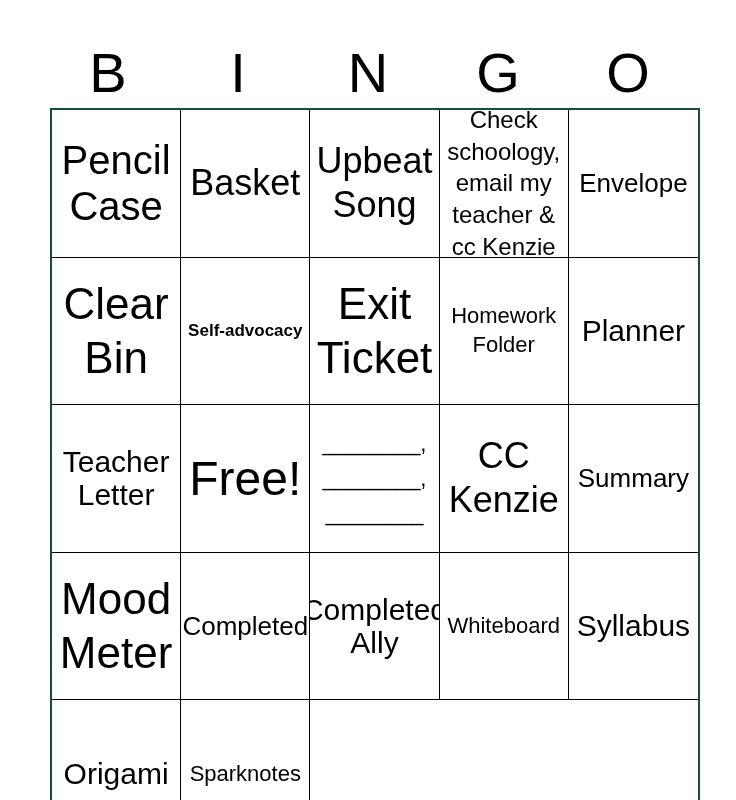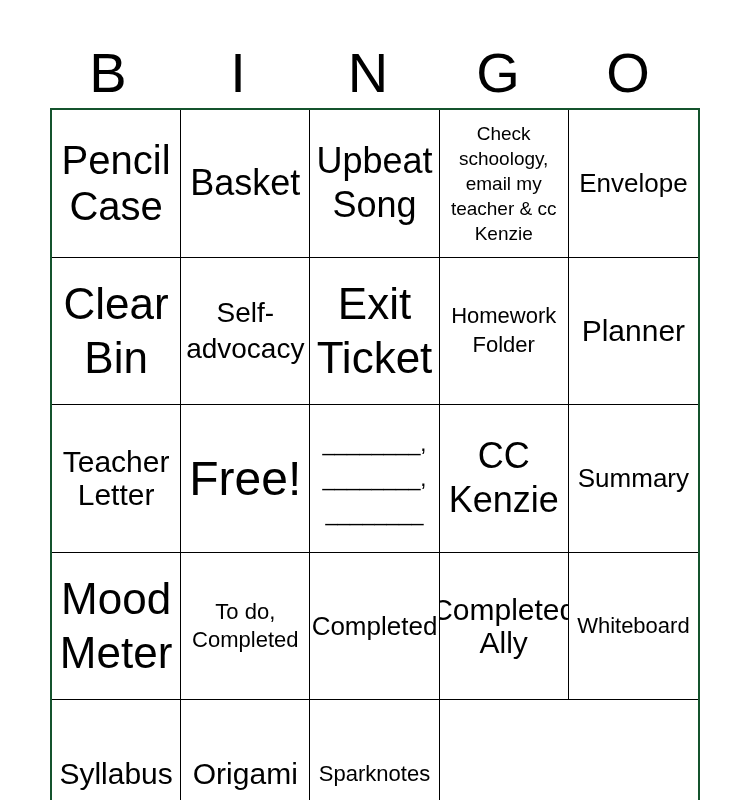--- a/index.html
+++ b/index.html
@@ -13,23 +13,23 @@
     .cell { border-right: 1px solid #000; border-bottom: 1px solid #000;
             display: flex; align-items: center; justify-content: center; text-align: center;
             overflow: hidden; line-height: 1.12; padding: 0 2px; }
     .cell:nth-child(5n) { border-right: none; text-align: right; }
     .cell:nth-child(n+21) { border-bottom: none; }
     .s-xl { font-size: 44px; line-height: 1.22; }
     .s-l  { font-size: 40px; line-height: 1.15; }
     .s-m  { font-size: 36px; line-height: 1.24; }
     .s-sm { font-size: 30px; }
     .s-s  { font-size: 26px; line-height: 1.25; }
-    .s-xs { font-size: 28px; line-height: 1.3; }
+    .s-xs { font-size: 17px; line-height: 1.3; font-weight: bold; }
     .s-t  { font-size: 22px; line-height: 1.3; }
-    .s-tiny { font-size: 19px; line-height: 1.32; }
+    .s-tiny { font-size: 24px; line-height: 1.32; }
     .blank { font-size: 22px; line-height: 1.6; white-space: pre; }
     .free { font-size: 48px; }
   </style>
 </head>
 <body>
 
 <div class="header">
   <span>B</span>
   <span>I</span>
   <span>N</span>
@@ -49,20 +49,19 @@
   <div class="cell s-t">Homework Folder</div>
   <div class="cell s-sm">Planner</div>
   <div class="cell s-sm">Teacher Letter</div>
   <div class="cell free">Free!</div>
   <div class="cell blank">________,
 ________,
 ________</div>
   <div class="cell s-m">CC Kenzie</div>
   <div class="cell s-s">Summary</div>
   <div class="cell s-xl">Mood Meter</div>
-  <div class="cell s-t">To do, Completed</div>
   <div class="cell s-s">Completed</div>
   <div class="cell s-sm">Completed Ally</div>
   <div class="cell s-t">Whiteboard</div>
   <div class="cell s-sm">Syllabus</div>
   <div class="cell s-sm">Origami</div>
   <div class="cell s-t">Sparknotes</div>
 </div>
 
 </body></html>

